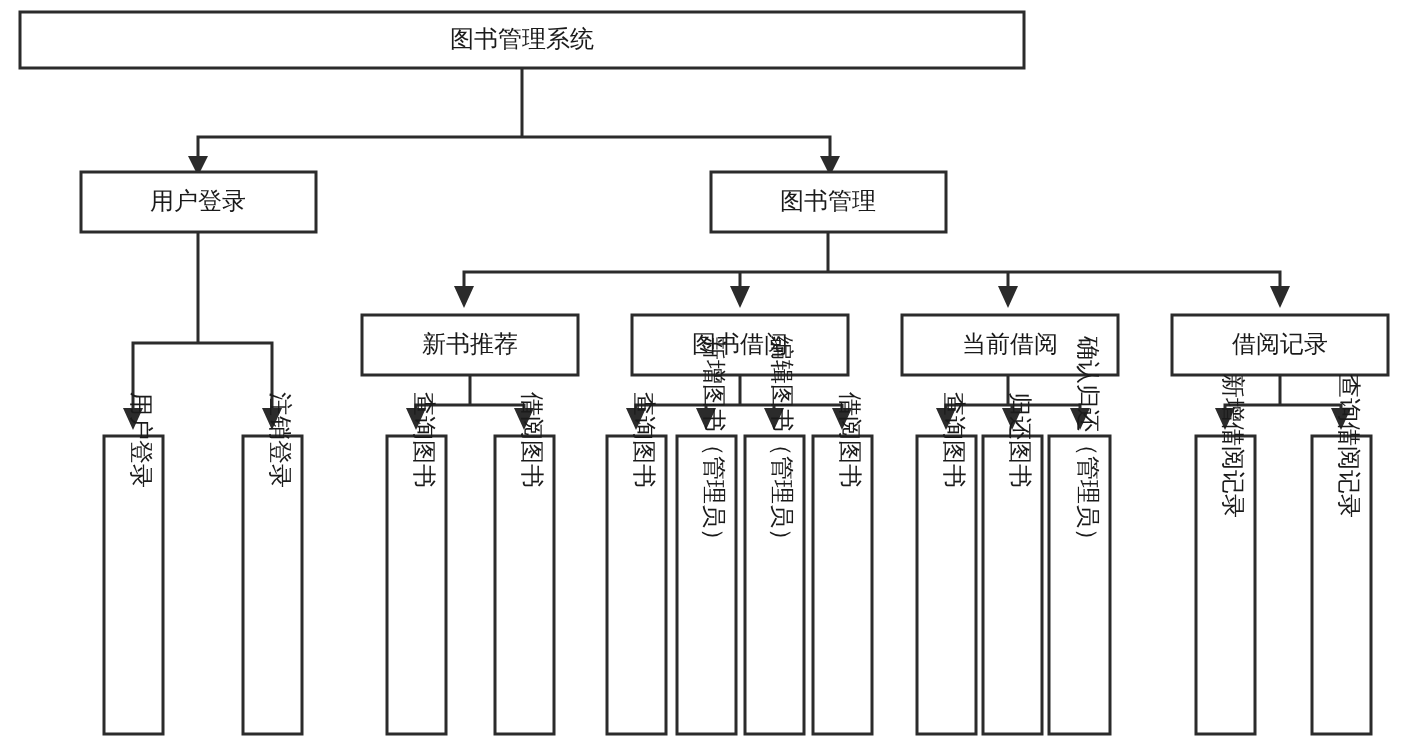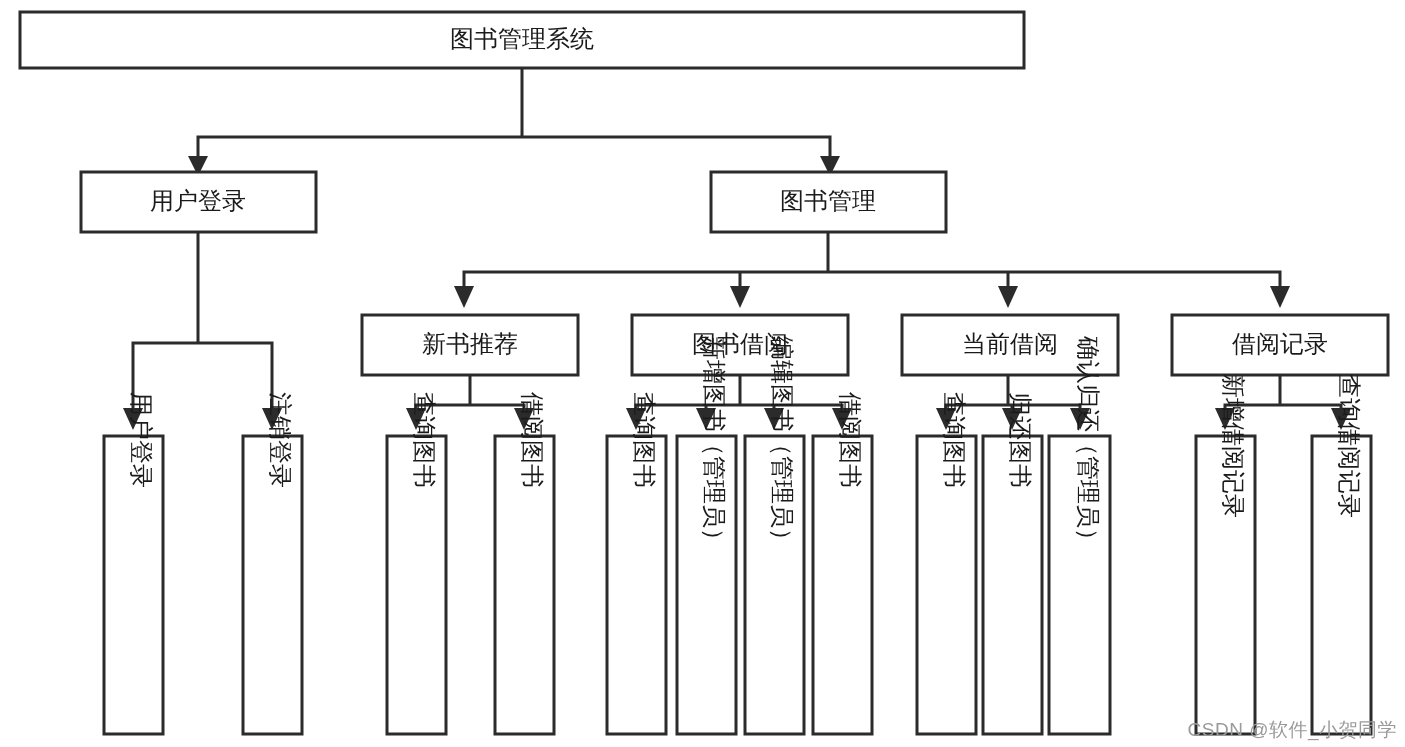--- a/index.html
+++ b/index.html
@@ -160,15 +160,14 @@
       <rect class="nodebox" x="1196" y="436" width="59" height="298"></rect>
       <text class="vlabel" x="1225" y="446" transform="rotate(90 1225 446)">新增借阅记录</text>
     </g>
     <g>
       <rect class="nodebox" x="1312" y="436" width="59" height="298"></rect>
       <text class="vlabel" x="1341" y="446" transform="rotate(90 1341 446)">查询借阅记录</text>
     </g>
 
   </svg>
 
-  <div class="watermark">CSDN @软件_小贺同学</div>
 
 </div>
 
 </body></html>

